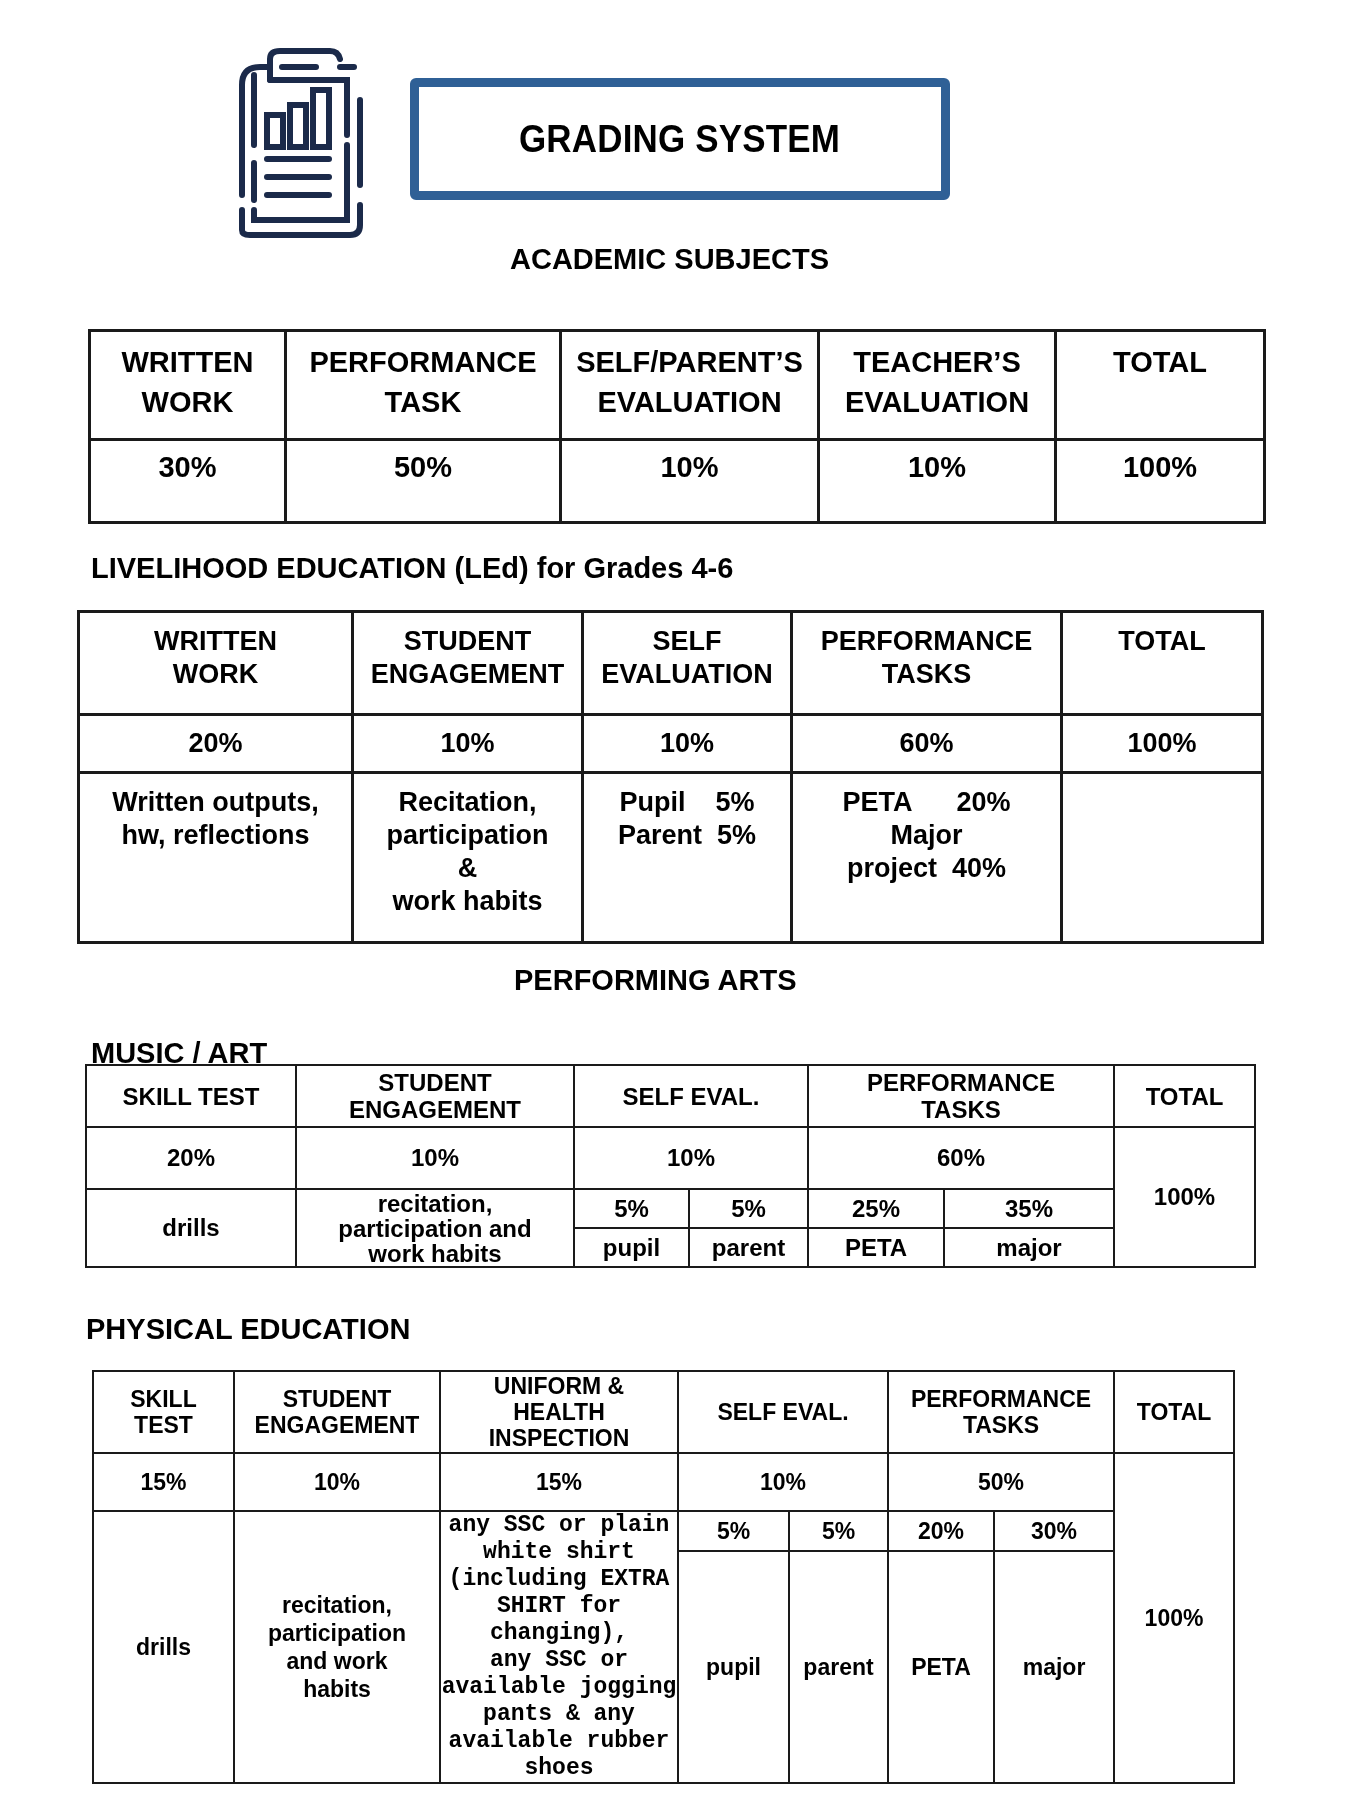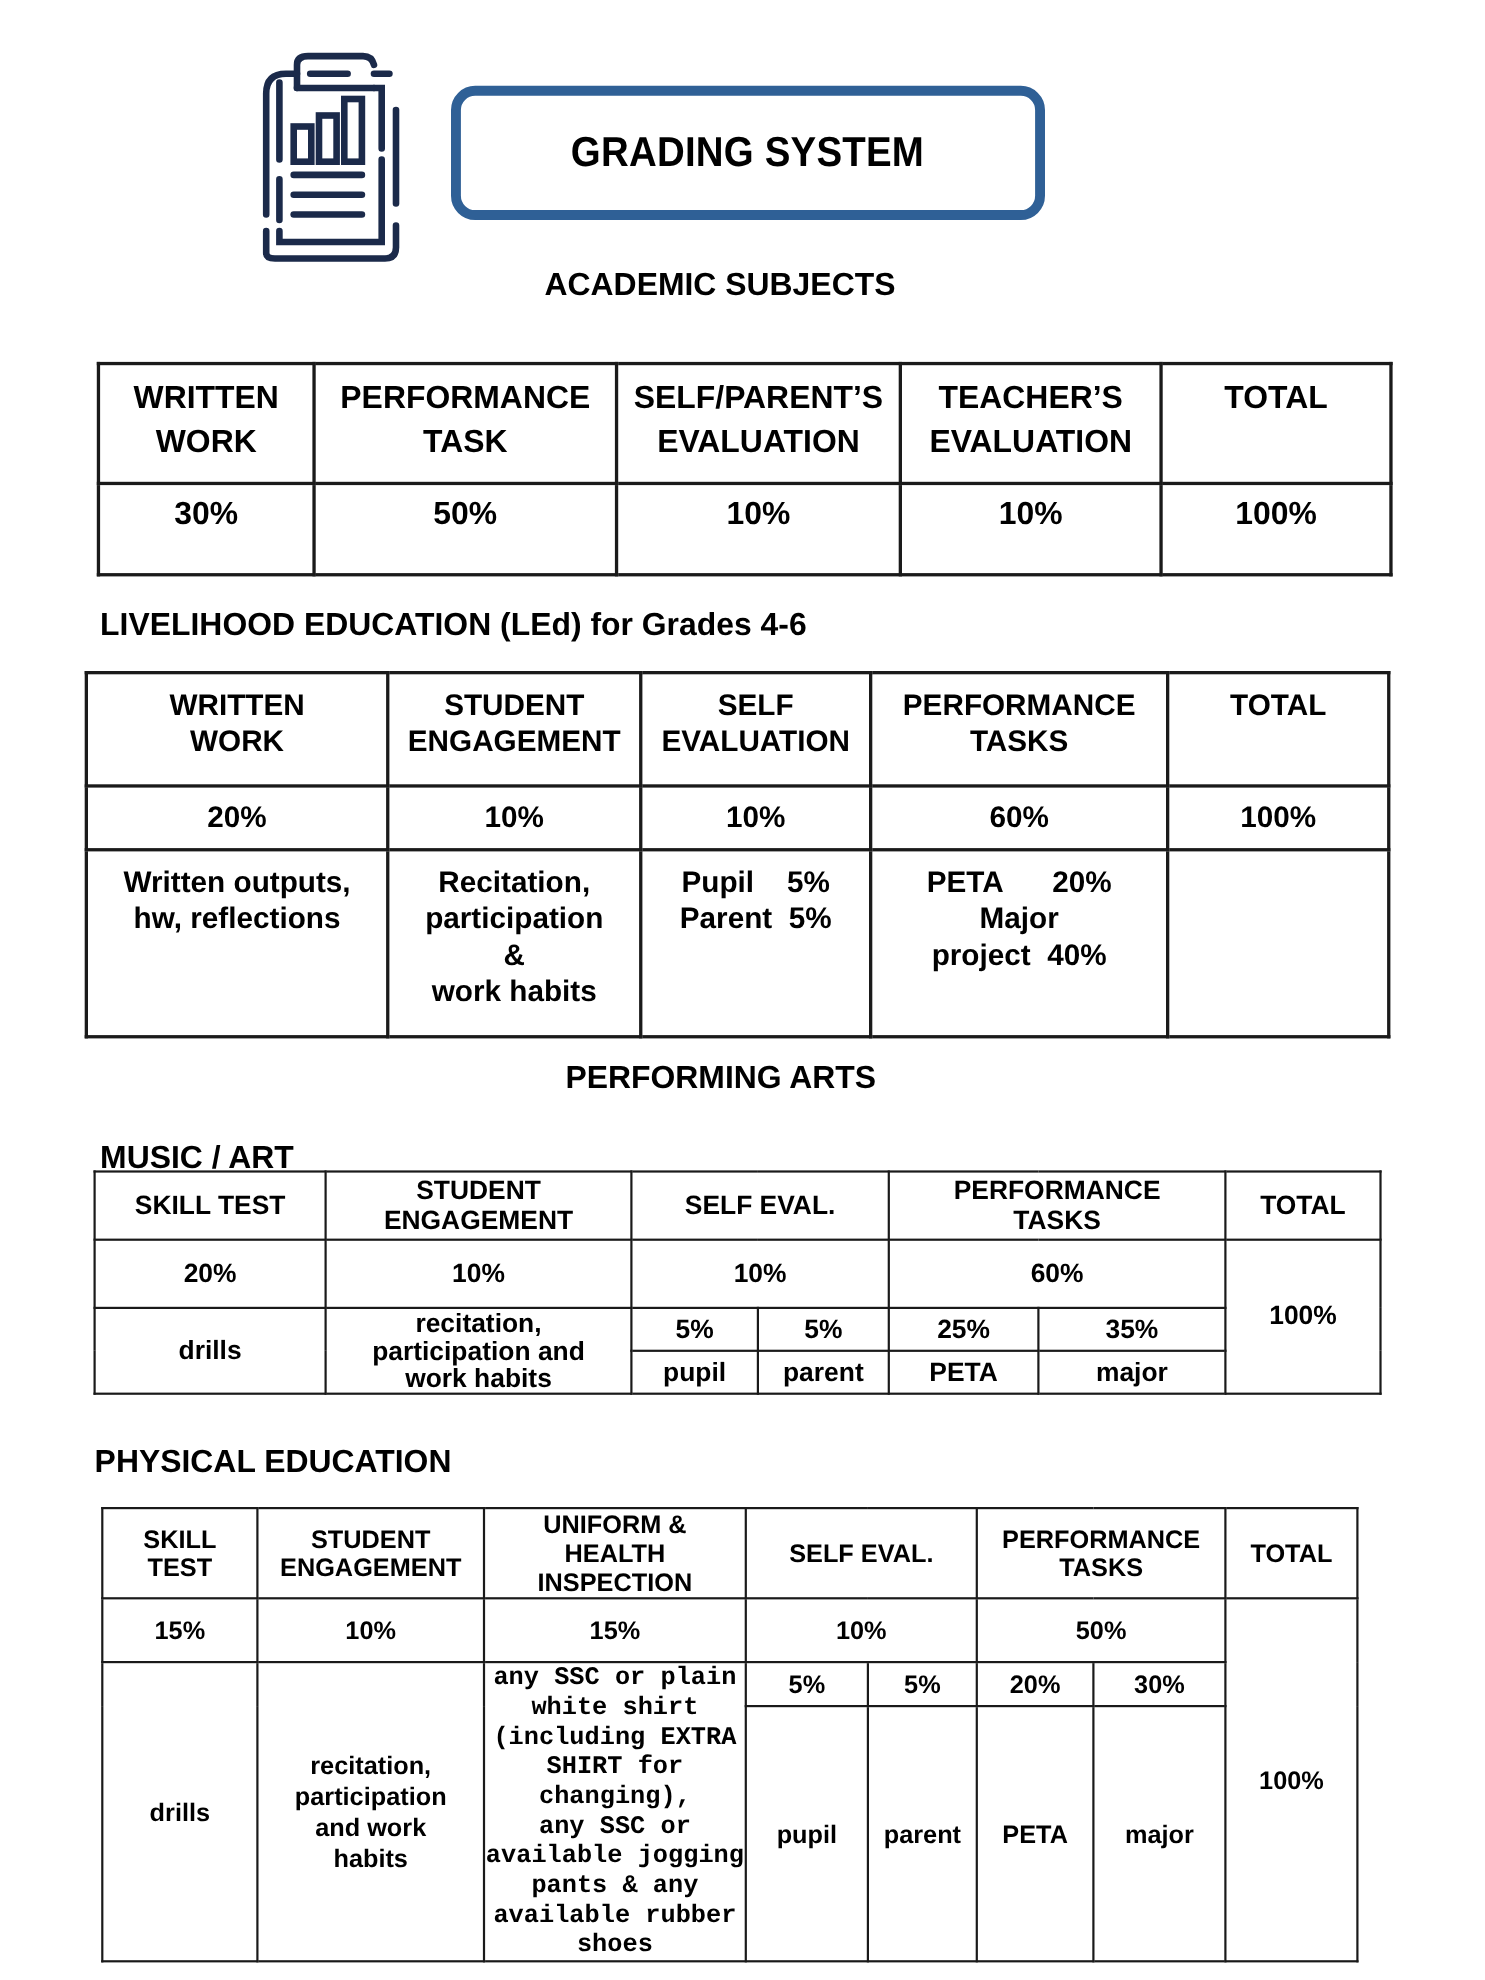--- a/index.html
+++ b/index.html
@@ -3,21 +3,21 @@
   <meta charset="utf-8">
   <style>
     html, body { margin: 0; padding: 0; background: #ffffff; }
     body { width: 1350px; height: 1800px; position: relative; overflow: hidden; color: #000; }
     .calibri { font-family: "Liberation Sans", sans-serif; font-weight: bold; }
     .arial { font-family: "Liberation Sans", sans-serif; font-weight: bold; }
 
     #logo-icon { position: absolute; left: 232px; top: 45px; width: 140px; height: 195px; }
     #title-box {
       position: absolute; left: 410px; top: 78px; width: 540px; height: 122px;
-      border: 9px solid #2f6096; border-radius: 22px; box-sizing: border-box;
+      border: 9px solid #2f6096; border-radius: 6px; box-sizing: border-box;
       display: flex; align-items: center; justify-content: center;
     }
     #title-box span { font-size: 38px; letter-spacing: 0.2px; transform: scaleX(0.92); display: inline-block; }
 
     .section-title { position: absolute; font-size: 29px; transform-origin: left center; }
 
     table { position: absolute; border-collapse: collapse; table-layout: fixed; }
     td { border: 2px solid #1a1a1a; text-align: center; padding: 0; }
 
     
@@ -69,21 +69,21 @@
   <rect x="81" y="45" width="16" height="57"></rect>
   <path d="M35 114 H97"></path>
   <path d="M35 132 H97"></path>
   <path d="M35 150 H97"></path>
 </svg>
 
 <div id="title-box">
   <span class="calibri">GRADING SYSTEM</span>
 </div>
 
-<div class="section-title calibri" style="left:495px; top:243px;text-align:center;">ACADEMIC SUBJECTS</div>
+<div class="section-title calibri" style="left:510px; top:243px;text-align:center;">ACADEMIC SUBJECTS</div>
 
 <table id="t-academic" class="calibri">
   <colgroup>
       <col style="width:196px">
       <col style="width:275px">
       <col style="width:258px">
       <col style="width:237px">
       <col style="width:209px">
     </colgroup>
   <tbody>

